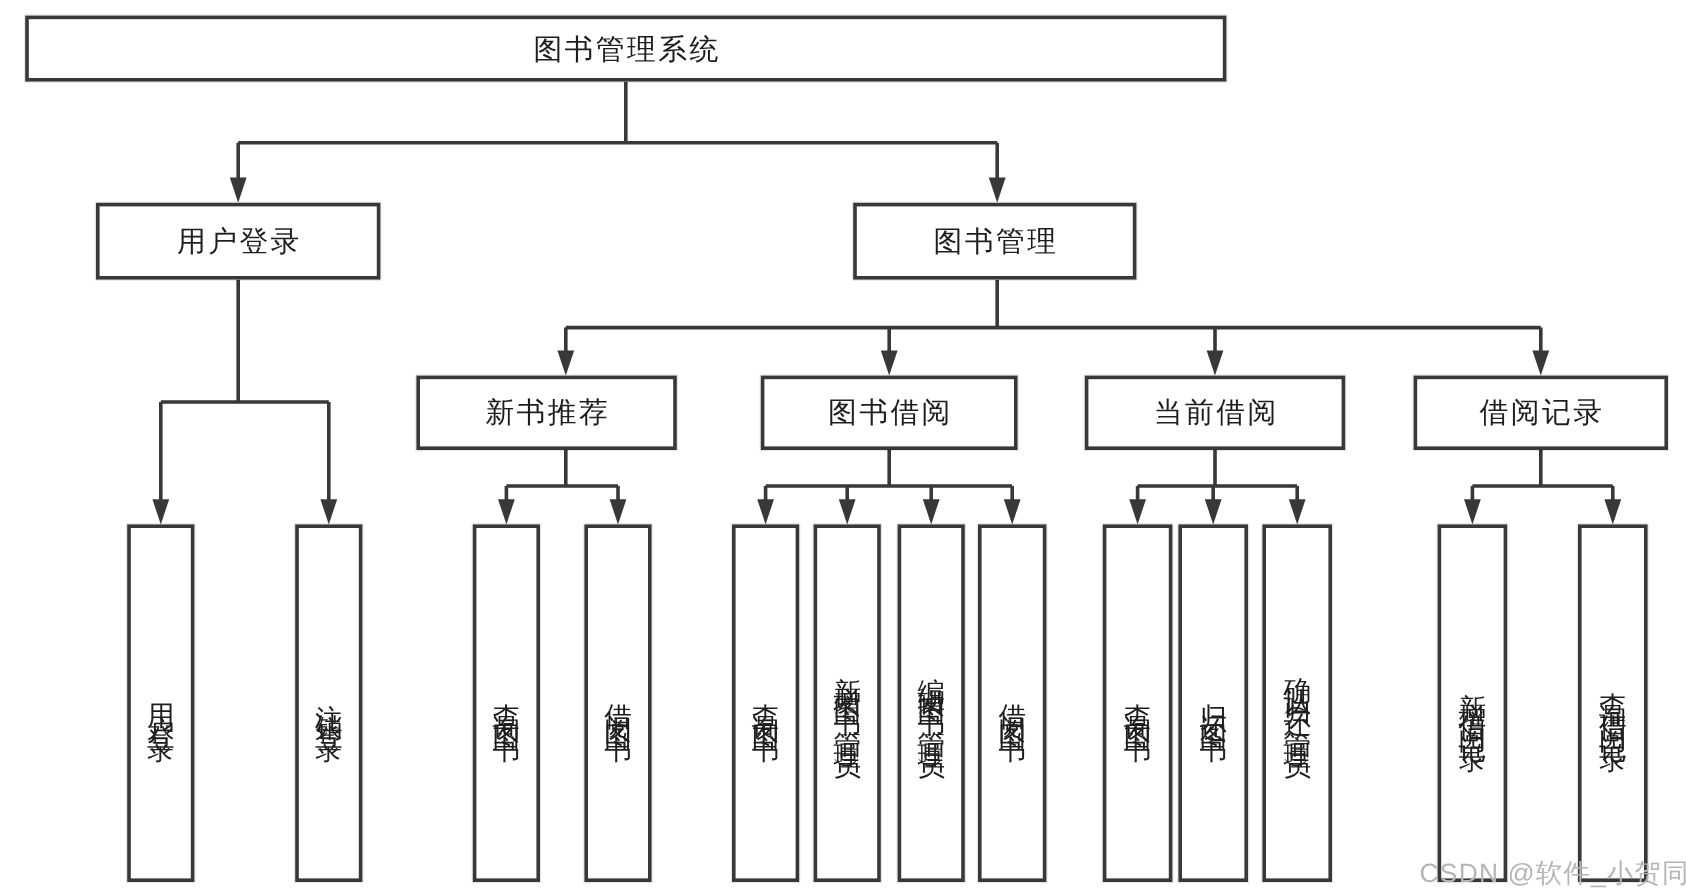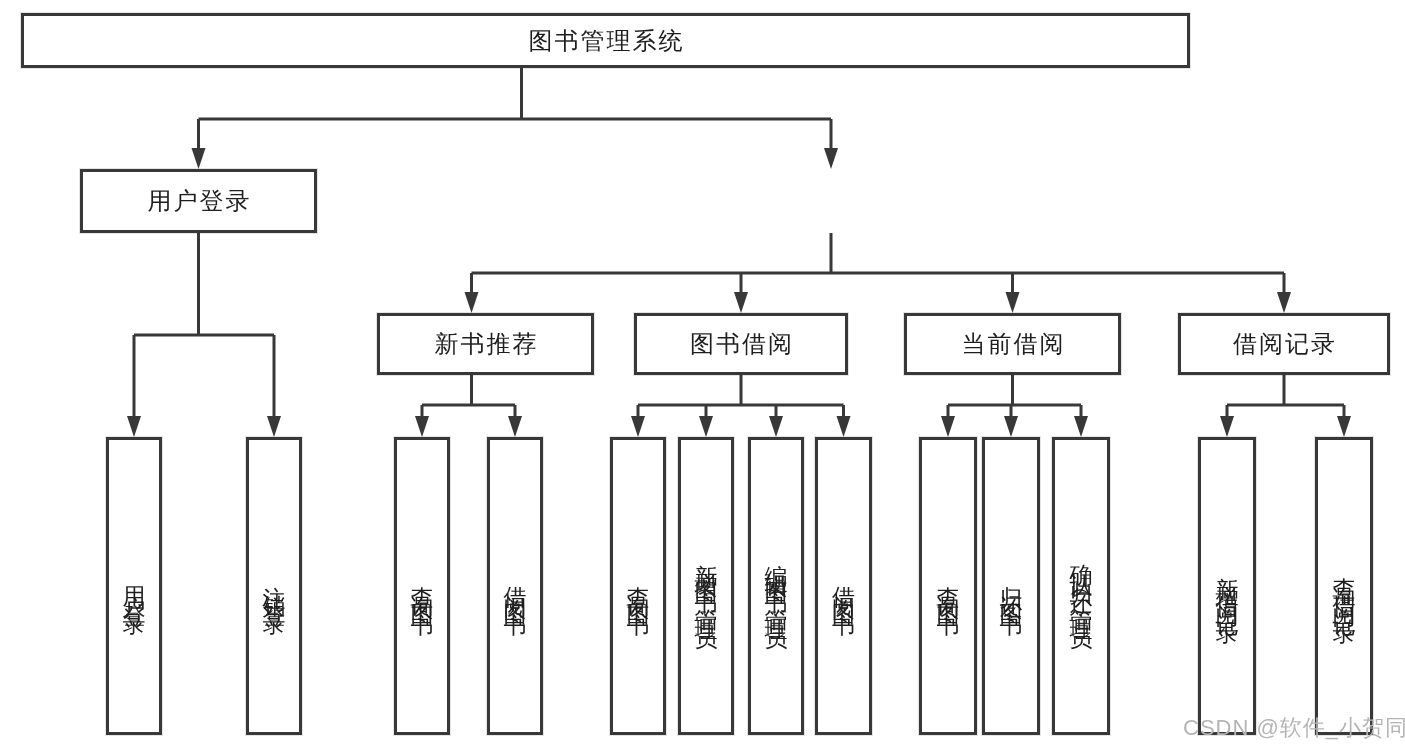--- a/index.html
+++ b/index.html
@@ -90,29 +90,32 @@
       <polygon points="769,416 783,416 776,437"></polygon>
       <polygon points="836.5,416 850.5,416 843.5,437"></polygon>
       <polygon points="941,416 955,416 948,437"></polygon>
       <polygon points="1004,416 1018,416 1011,437"></polygon>
       <polygon points="1074,416 1088,416 1081,437"></polygon>
       <polygon points="1220,416 1234,416 1227,437"></polygon>
       <polygon points="1337,416 1351,416 1344,437"></polygon>
     </g>
   </svg>
 
-  <div class="box" style="left:21px; top:13px; width:1169px; height:55px;">
+  <div class="box" style="left:21px; top:13px; width:1001px; height:55px;">
     <span class="hlabel">图书管理系统</span>
   </div>
 
   <div class="box" style="left:80px; top:169px; width:237px; height:64px;">
     <span class="hlabel">用户登录</span>
   </div>
+  <div class="box" style="left:711px; top:169px; width:236px; height:64px;">
+    <span class="hlabel">图书管理</span>
+  </div>
 
-  <div class="box" style="left:377px; top:313px; width:217px; height:62px;">
+  <div class="box" style="left:347px; top:313px; width:217px; height:62px;">
     <span class="hlabel">新书推荐</span>
   </div>
   <div class="box" style="left:904px; top:313px; width:217px; height:62px;">
     <span class="hlabel">当前借阅</span>
   </div>
   <div class="box" style="left:634px; top:313px; width:214px; height:62px;">
     <span class="hlabel">图书借阅</span>
   </div>
   <div class="box" style="left:1178px; top:313px; width:212px; height:62px;">
     <span class="hlabel">借阅记录</span>

